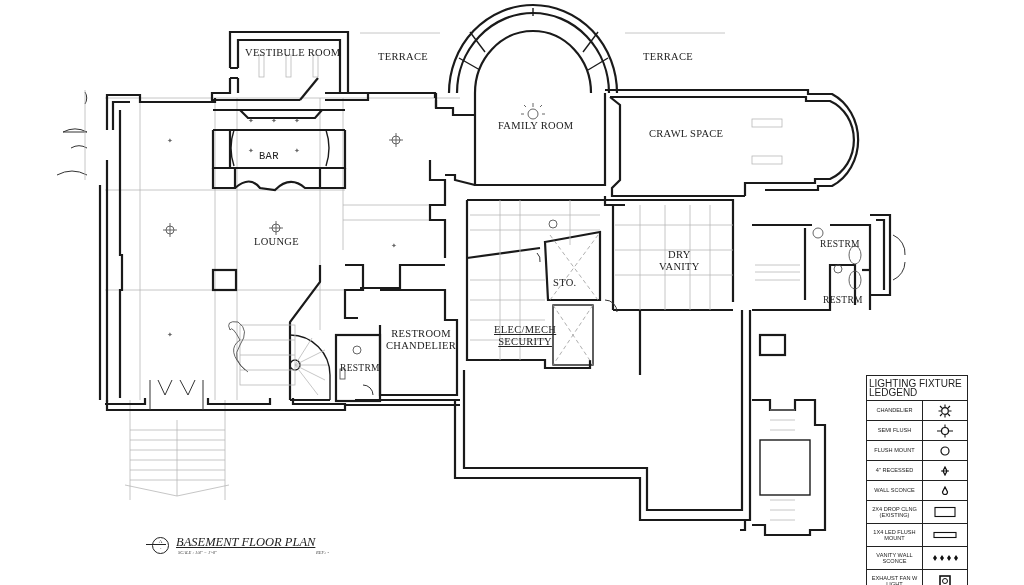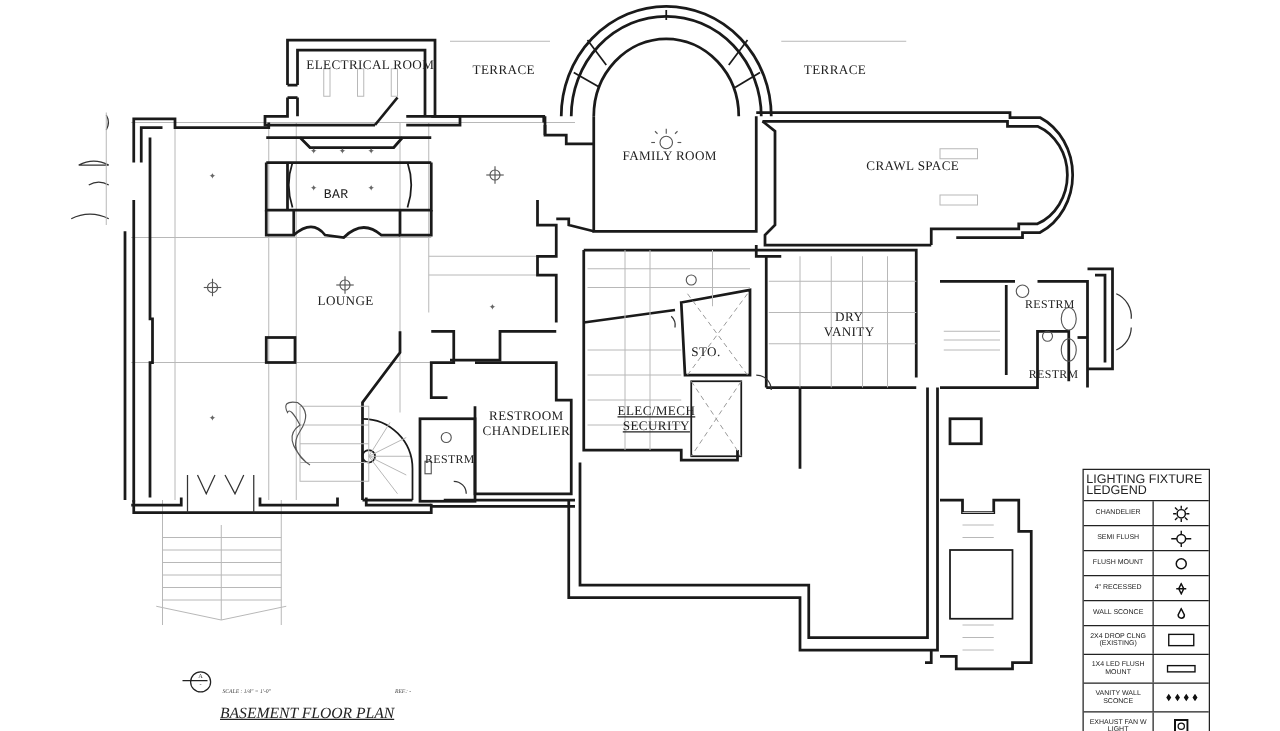--- a/index.html
+++ b/index.html
@@ -12,21 +12,21 @@
   .fx{fill:none;stroke:#555;stroke-width:0.9;}
   .dr{fill:none;stroke:#333;stroke-width:1;}
   .room-label{position:absolute;font-family:"Liberation Serif",serif;font-size:10.5px;color:#222;letter-spacing:0.3px;white-space:nowrap;text-align:center;line-height:12px;}
   .legend{position:absolute;left:866px;top:375px;width:100px;border:1.5px solid #222;background:#fff;font-family:"Liberation Sans",sans-serif;}
   .legend-title{font-size:10px;text-align:left;line-height:9px;padding:3px 2px;border-bottom:1.5px solid #222;color:#222;}
   .legend-row{display:flex;border-bottom:1px solid #222;height:19px;}
   .legend-row.tall{height:22px;}
   .legend-name{width:55px;border-right:1.5px solid #222;font-size:5.6px;line-height:6.5px;display:flex;align-items:center;justify-content:center;text-align:center;color:#222;}
   .legend-sym{flex:1;display:flex;align-items:center;justify-content:center;}
   .title-block{position:absolute;left:146px;top:535px;width:210px;height:24px;}
-  .tb-title{position:absolute;left:30px;top:0;font-family:"Liberation Serif",serif;font-style:italic;font-size:12.5px;color:#222;white-space:nowrap;text-decoration:underline;margin-top:28px;}
+  .tb-title{position:absolute;left:30px;top:0;font-family:"Liberation Serif",serif;font-style:italic;font-size:12.5px;color:#222;white-space:nowrap;text-decoration:underline;}
   .tb-scale{position:absolute;left:32px;top:15px;font-size:4.5px;font-style:italic;color:#444;white-space:nowrap;}
   .tb-ref{position:absolute;left:170px;top:15px;font-size:4.5px;font-style:italic;color:#444;white-space:nowrap;}
   .tb-bubble{position:absolute;left:6px;top:2px;width:15px;height:15px;border:1px solid #222;border-radius:50%;}
   .tb-letter{position:absolute;left:0;top:1px;width:15px;text-align:center;font-size:5px;color:#333;}
   .tb-line{position:absolute;left:0;top:9px;width:20px;border-top:1px solid #222;}
 </style>
 </head>
 <body>
 
 <svg id="plan" viewBox="0 0 1024 585" xmlns="http://www.w3.org/2000/svg">
@@ -259,25 +259,25 @@
       <text x="274" y="123" font-size="7" fill="#666" text-anchor="middle">✦</text>
       <text x="297" y="123" font-size="7" fill="#666" text-anchor="middle">✦</text>
       <text x="251" y="153" font-size="7" fill="#666" text-anchor="middle">✦</text>
       <text x="297" y="153" font-size="7" fill="#666" text-anchor="middle">✦</text>
       <text x="170" y="337" font-size="7" fill="#666" text-anchor="middle">✦</text>
       <text x="394" y="248" font-size="7" fill="#666" text-anchor="middle">✦</text>
     </g>
   </g>
 </svg>
 
-<div class="room-label" style="left:245px;top:47px;">ELECTRICAL ROOM</div>
+<div class="room-label" style="left:245px;top:47px;">VESTIBULE ROOM</div>
 <div class="room-label" style="left:378px;top:51px;">TERRACE</div>
 <div class="room-label" style="left:643px;top:51px;">TERRACE</div>
 <div class="room-label" style="left:498px;top:120px;">FAMILY ROOM</div>
-<div class="room-label" style="left:693px;top:128px;">CRAWL SPACE</div>
+<div class="room-label" style="left:649px;top:128px;">CRAWL SPACE</div>
 <div class="room-label" style="left:259px;top:150px;font-family:Liberation Mono, monospace;">BAR</div>
 <div class="room-label" style="left:254px;top:236px;">LOUNGE</div>
 <div class="room-label" style="left:659px;top:249px;">
   <div>DRY</div>
   <div>VANITY</div>
 </div>
 <div class="room-label" style="left:553px;top:277px;">STO.</div>
 <div class="room-label" style="left:494px;top:324px;text-decoration:underline;">
   <div>ELEC/MECH</div>
   <div>SECURITY</div>

